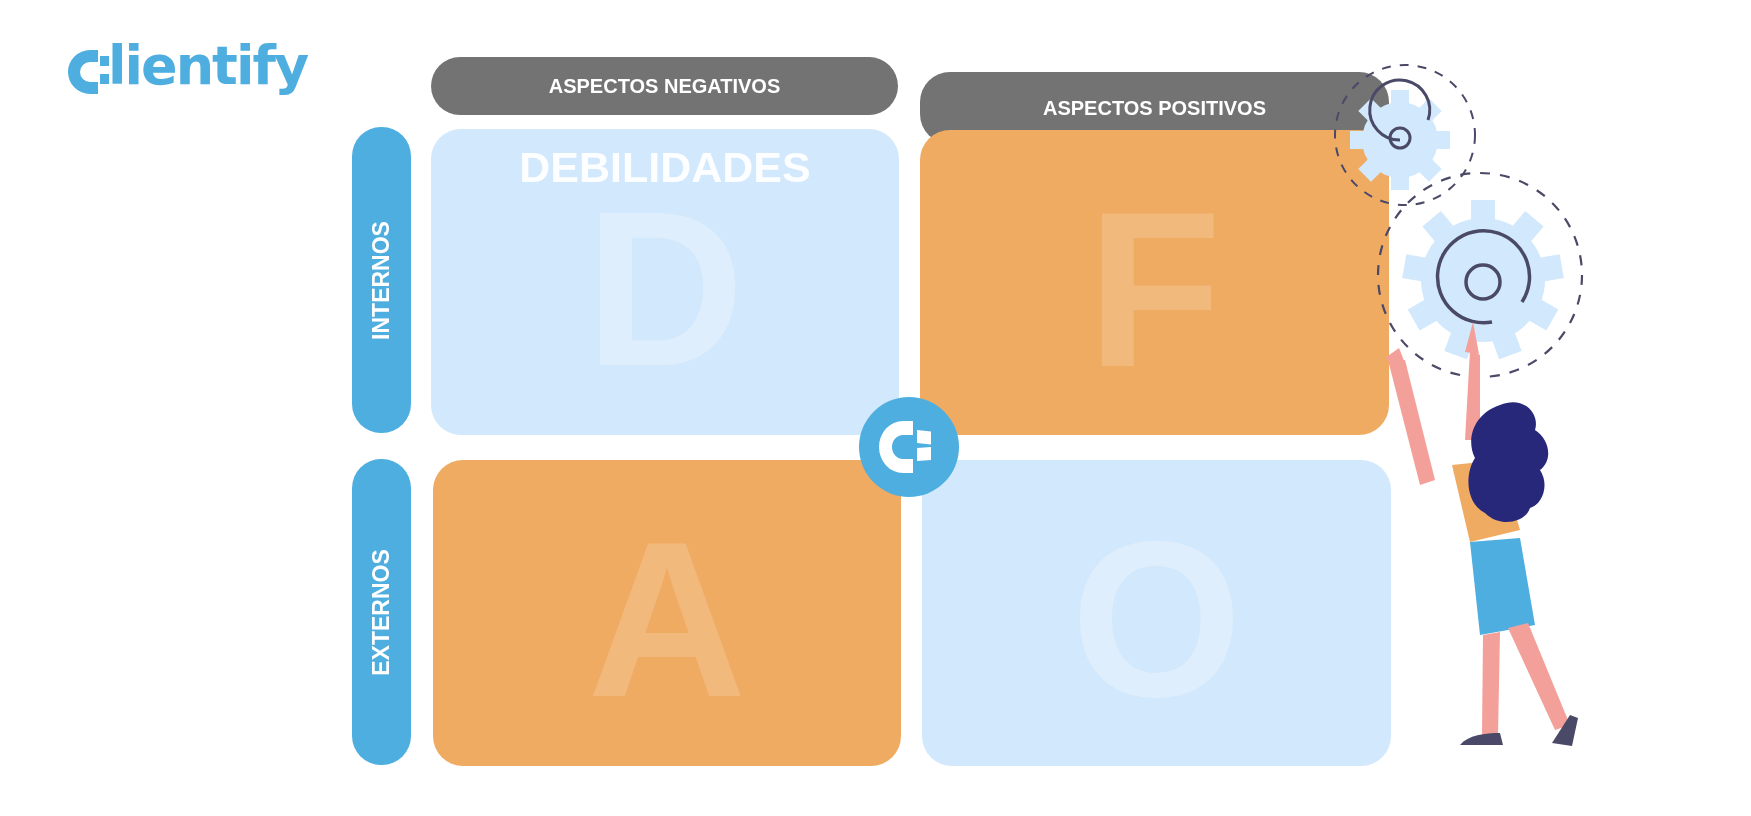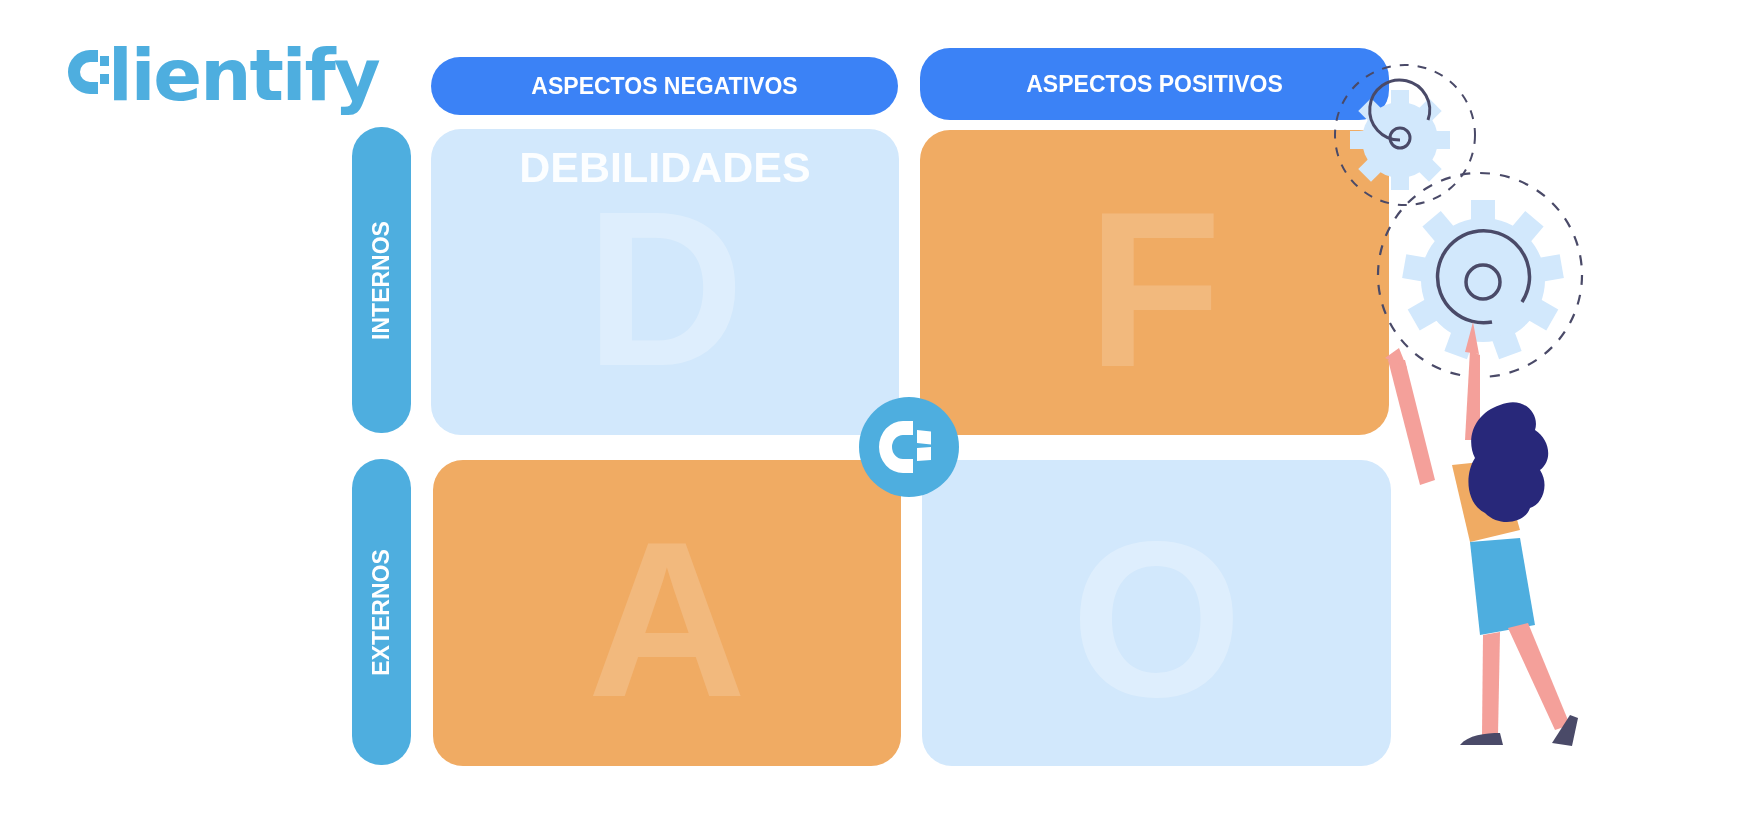--- a/index.html
+++ b/index.html
@@ -3,23 +3,23 @@
 <meta charset="utf-8">
 <style>
   html, body { margin: 0; padding: 0; background: #ffffff; }
   body { width: 1751px; height: 816px; position: relative; overflow: hidden;
          font-family: "DejaVu Sans", "Liberation Sans", sans-serif; }
   .abs { position: absolute; }
 
   .logo { left: 62px; top: 38px; font-size: 56px; font-weight: bold; color: #4eaedf;
           letter-spacing: -2px; line-height: 1; font-family: "DejaVu Sans", sans-serif; }
 
-  .col-header { background: #3b82f6; border-radius: 30px; color: #ffffff;
+  .col-header { background: #737373; border-radius: 30px; color: #ffffff;
                 display: flex; align-items: center; justify-content: center;
-                font-weight: bold; font-size: 23px; letter-spacing: 0px;
+                font-weight: bold; font-size: 20px; letter-spacing: 0px;
                 font-family: "Liberation Sans", sans-serif; }
   .row-header { background: #4eaedf; border-radius: 29px; color: #ffffff;
                 display: flex; align-items: center; justify-content: center; }
   .row-header span { transform: rotate(-90deg); white-space: nowrap; font-weight: bold;
                      font-size: 23px; font-family: "Liberation Sans", sans-serif; }
 
   .card { border-radius: 30px; overflow: hidden; }
   .card.light { background: #d2e8fc; }
   .card.orange { background: #f0ab63; }
   .card .title { position: absolute; left: 0; right: 0; top: 14px; text-align: center;
@@ -39,26 +39,26 @@
 <body>
 
 <div class="abs logo" aria-label="Clientify">
   <svg width="250" height="70" viewBox="0 0 250 70">
 
     <path d="M6 34 a22 22 0 0 1 22 -22 h8 v12 h-8 a10 10 0 0 0 0 20 h8 v12 h-8 a22 22 0 0 1 -22 -22z" fill="#4eaedf"></path>
     <rect x="38" y="18" width="9" height="10" fill="#4eaedf"></rect>
     <rect x="38" y="36" width="9" height="10" fill="#4eaedf"></rect>
   </svg>
 </div>
-<div class="abs" style="left:108px; top:36px; font-size:72px; font-weight:bold; color:#4eaedf; letter-spacing:-2px; line-height:1.1; font-family:'DejaVu Sans', sans-serif;">lientify</div>
+<div class="abs" style="left:108px; top:36px; font-size:54px; font-weight:bold; color:#4eaedf; letter-spacing:-2px; line-height:1.1; font-family:'DejaVu Sans', sans-serif;">lientify</div>
 
 <div class="abs col-header" style="left:431px; top:57px; width:467px; height:58px;">
   <span>ASPECTOS NEGATIVOS</span>
 </div>
-<div class="abs col-header" style="left:920px; top:48px; width:469px; height:72px;align-items:center;">
+<div class="abs col-header" style="left:920px; top:72px; width:469px; height:72px;align-items:center;">
   <span>ASPECTOS POSITIVOS</span>
 </div>
 
 <div class="abs row-header" style="left:352px; top:127px; width:59px; height:306px;">
   <span>INTERNOS</span>
 </div>
 <div class="abs row-header" style="left:352px; top:459px; width:59px; height:306px;">
   <span>EXTERNOS</span>
 </div>
 

